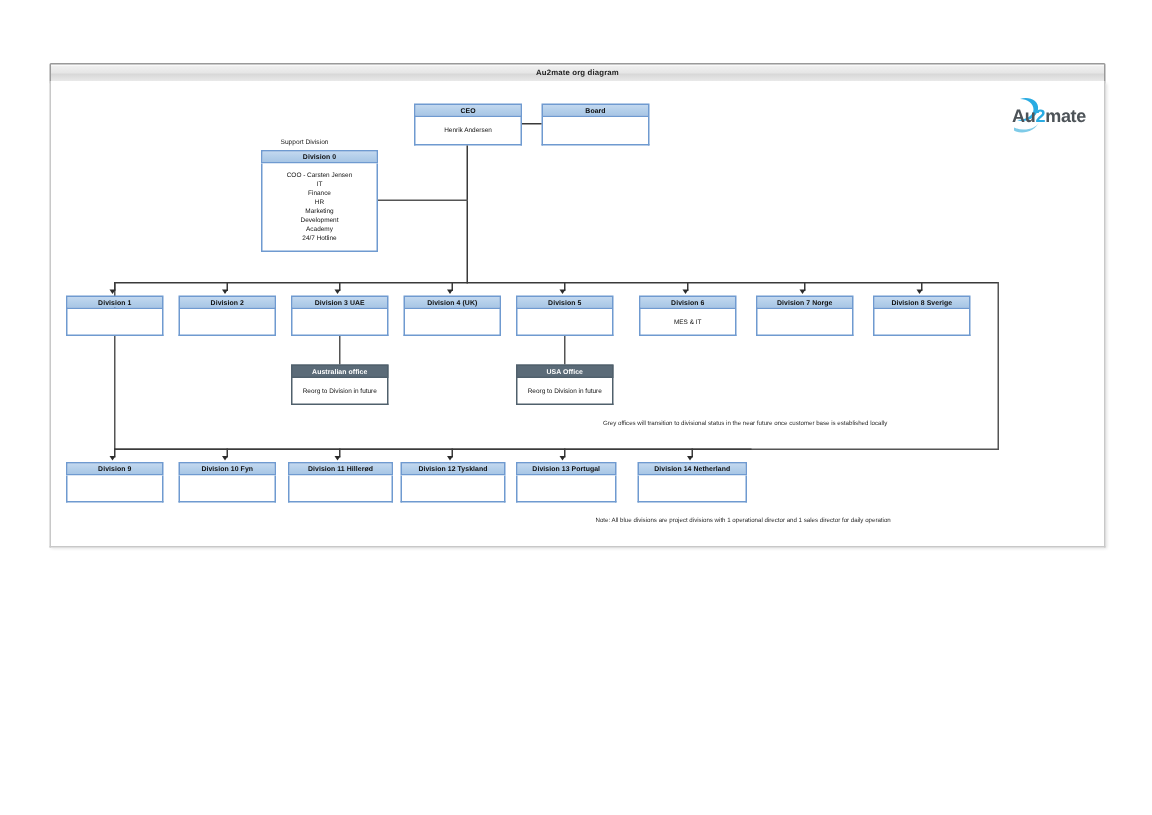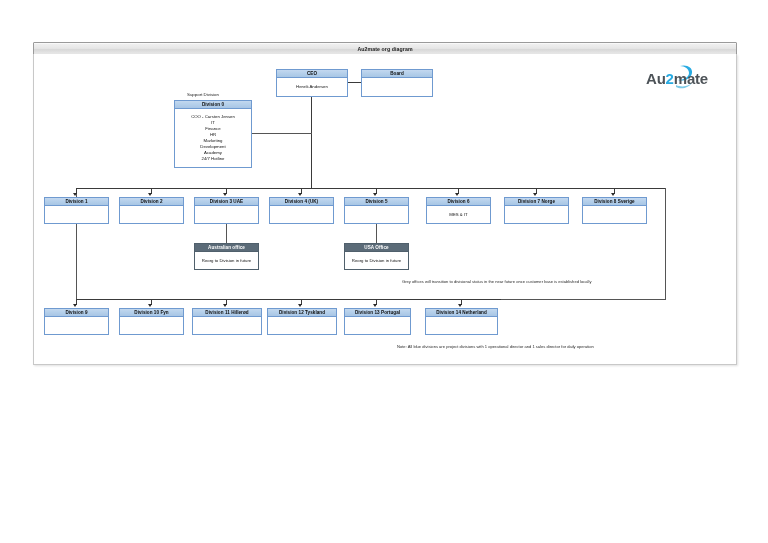--- a/index.html
+++ b/index.html
@@ -63,22 +63,22 @@
     border-top:3.4px solid #2b2b2b;
   }
 
   
   .ftxt{position:absolute;font-size:4.4px;color:#1a1a1a;white-space:nowrap;}
   .ftxt.note{font-size:4.1px;color:#2a2a2a;}
 
   
   .logo{position:absolute;left:645px;top:63px;width:78px;height:30px;}
   .logo .word{
-    position:absolute;left:0;top:7px;width:78px;text-align:left;
-    font-size:15px;font-weight:bold;color:#4d5358;letter-spacing:-.2px;
+    position:absolute;left:0;top:7px;width:78px;text-align:right;
+    font-size:12px;font-weight:bold;color:#4d5358;letter-spacing:-.2px;
   }
   .logo svg{position:absolute;left:0;top:0;}
 </style>
 </head>
 <body>
 
 <div id="page">
 
   <div class="titlebar">
     <span class="titlebar-text">Au2mate org diagram</span>

